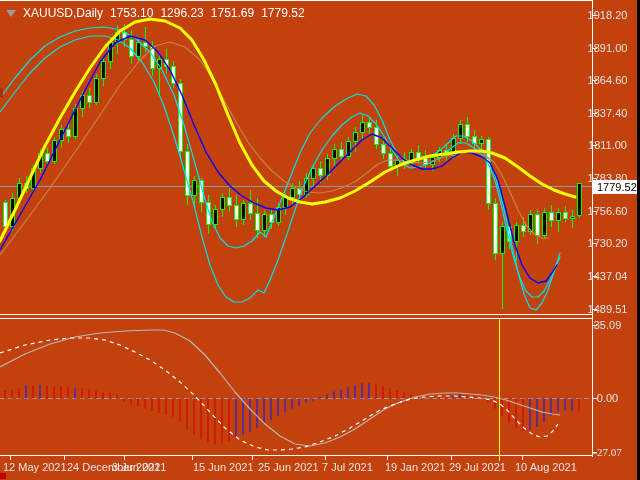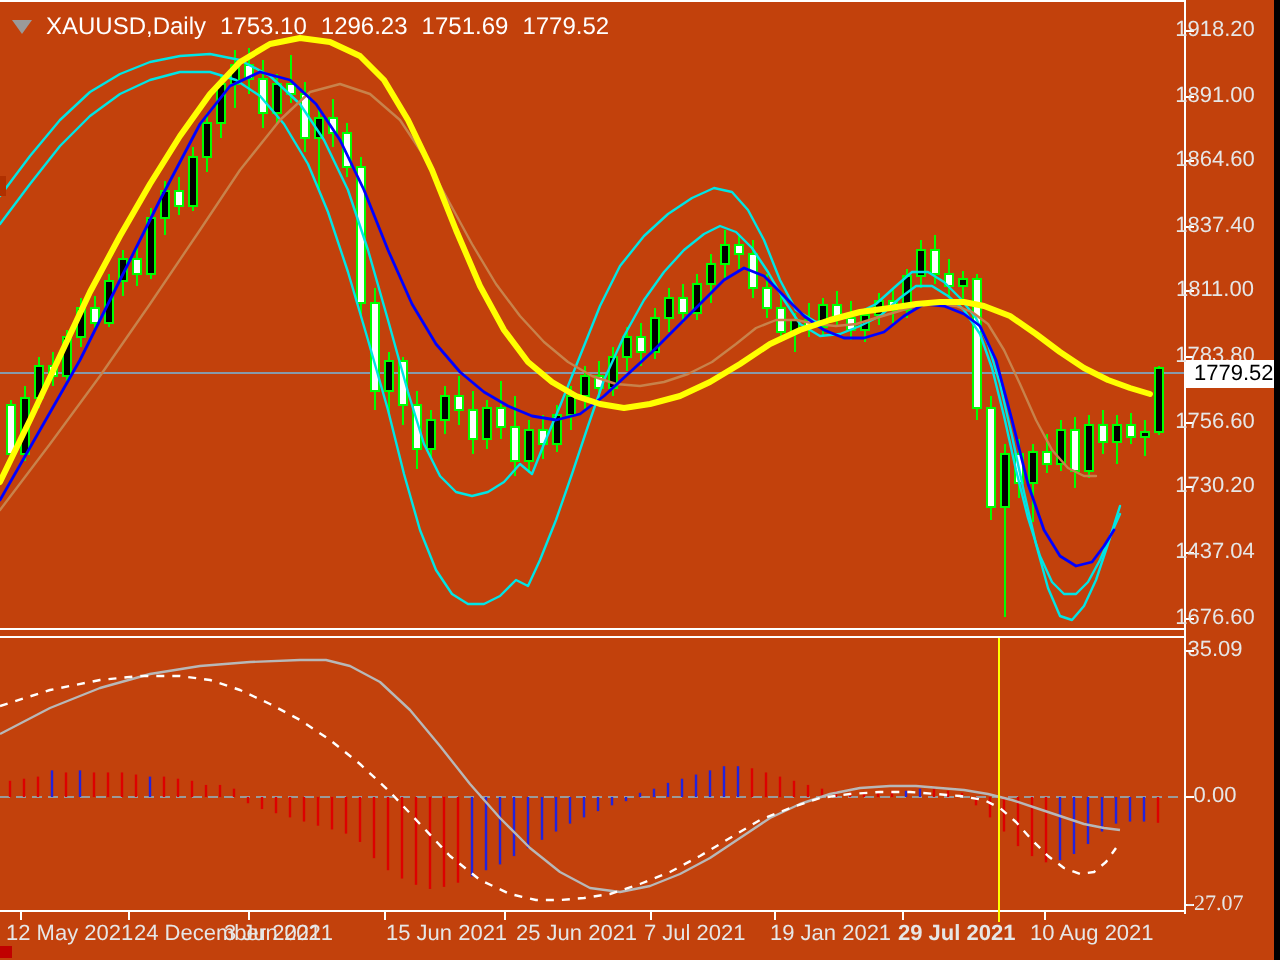--- a/index.html
+++ b/index.html
@@ -342,36 +342,36 @@
   <div id="priceAxis">
       <div class="axis-label" style="top: 9px;">1918.20</div>
       <div class="axis-label" style="top: 42px;">1891.00</div>
       <div class="axis-label" style="top: 74px;">1864.60</div>
       <div class="axis-label" style="top: 107px;">1837.40</div>
       <div class="axis-label" style="top: 139px;">1811.00</div>
       <div class="axis-label" style="top: 172px;">1783.80</div>
       <div class="axis-label" style="top: 205px;">1756.60</div>
       <div class="axis-label" style="top: 237px;">1730.20</div>
       <div class="axis-label" style="top: 270px;">1437.04</div>
-      <div class="axis-label" style="top: 303px;">1676.60</div>
+      <div class="axis-label" style="top: 303px;">1489.51</div>
     </div>
   <div id="macdAxis">
       <div class="axis-label" style="top: 319px;">35.09</div>
       <div class="axis-label" style="top: 392px;">0.00</div>
       <div class="axis-label" style="top: 446px; font-family: Liberation Serif, serif;">-27.07</div>
     </div>
   <div id="timeAxis">
       <div class="date-label" style="left: 3px;">12 May 2021</div>
       <div class="date-label" style="left: 67px;">24 December 2021</div>
       <div class="date-label" style="left: 112px;">3 Jun 2021</div>
       <div class="date-label" style="left: 193px;">15 Jun 2021</div>
       <div class="date-label" style="left: 258px;">25 Jun 2021</div>
       <div class="date-label" style="left: 322px;">7 Jul 2021</div>
       <div class="date-label" style="left: 385px;">19 Jan 2021</div>
-      <div class="date-label" style="left: 449px; font-weight: bold;">29 Jul 2021</div>
+      <div class="date-label" style="left: 449px;">29 Jul 2021</div>
       <div class="date-label" style="left: 515px;">10 Aug 2021</div>
     </div>
 
   <div class="price-tag">1779.52</div>
 
   <div class="corner-marker"></div>
   <div class="edge-marker"></div>
 
 </div>
 

